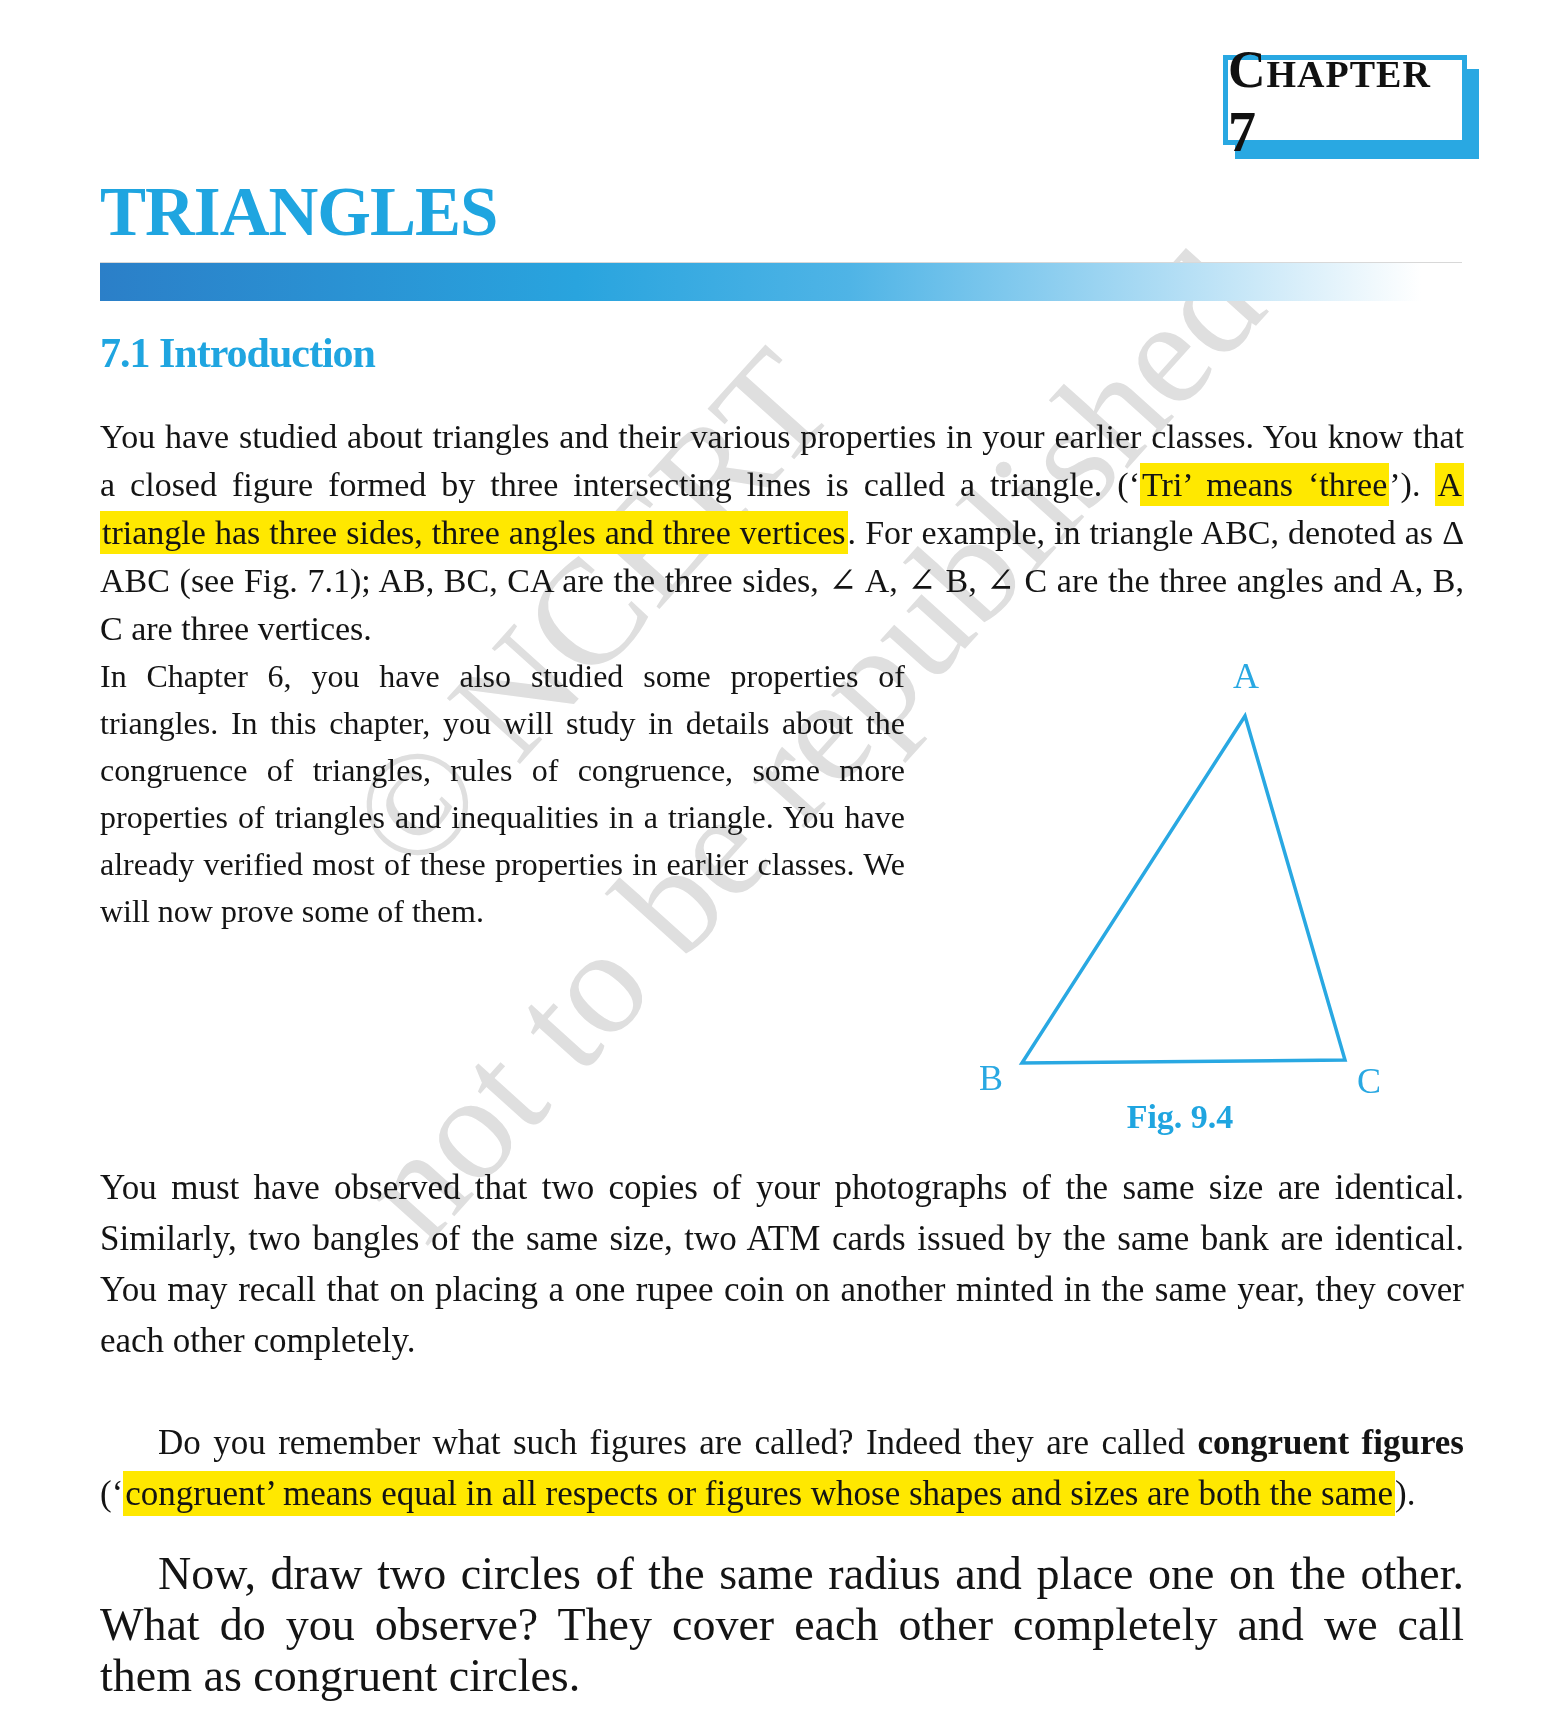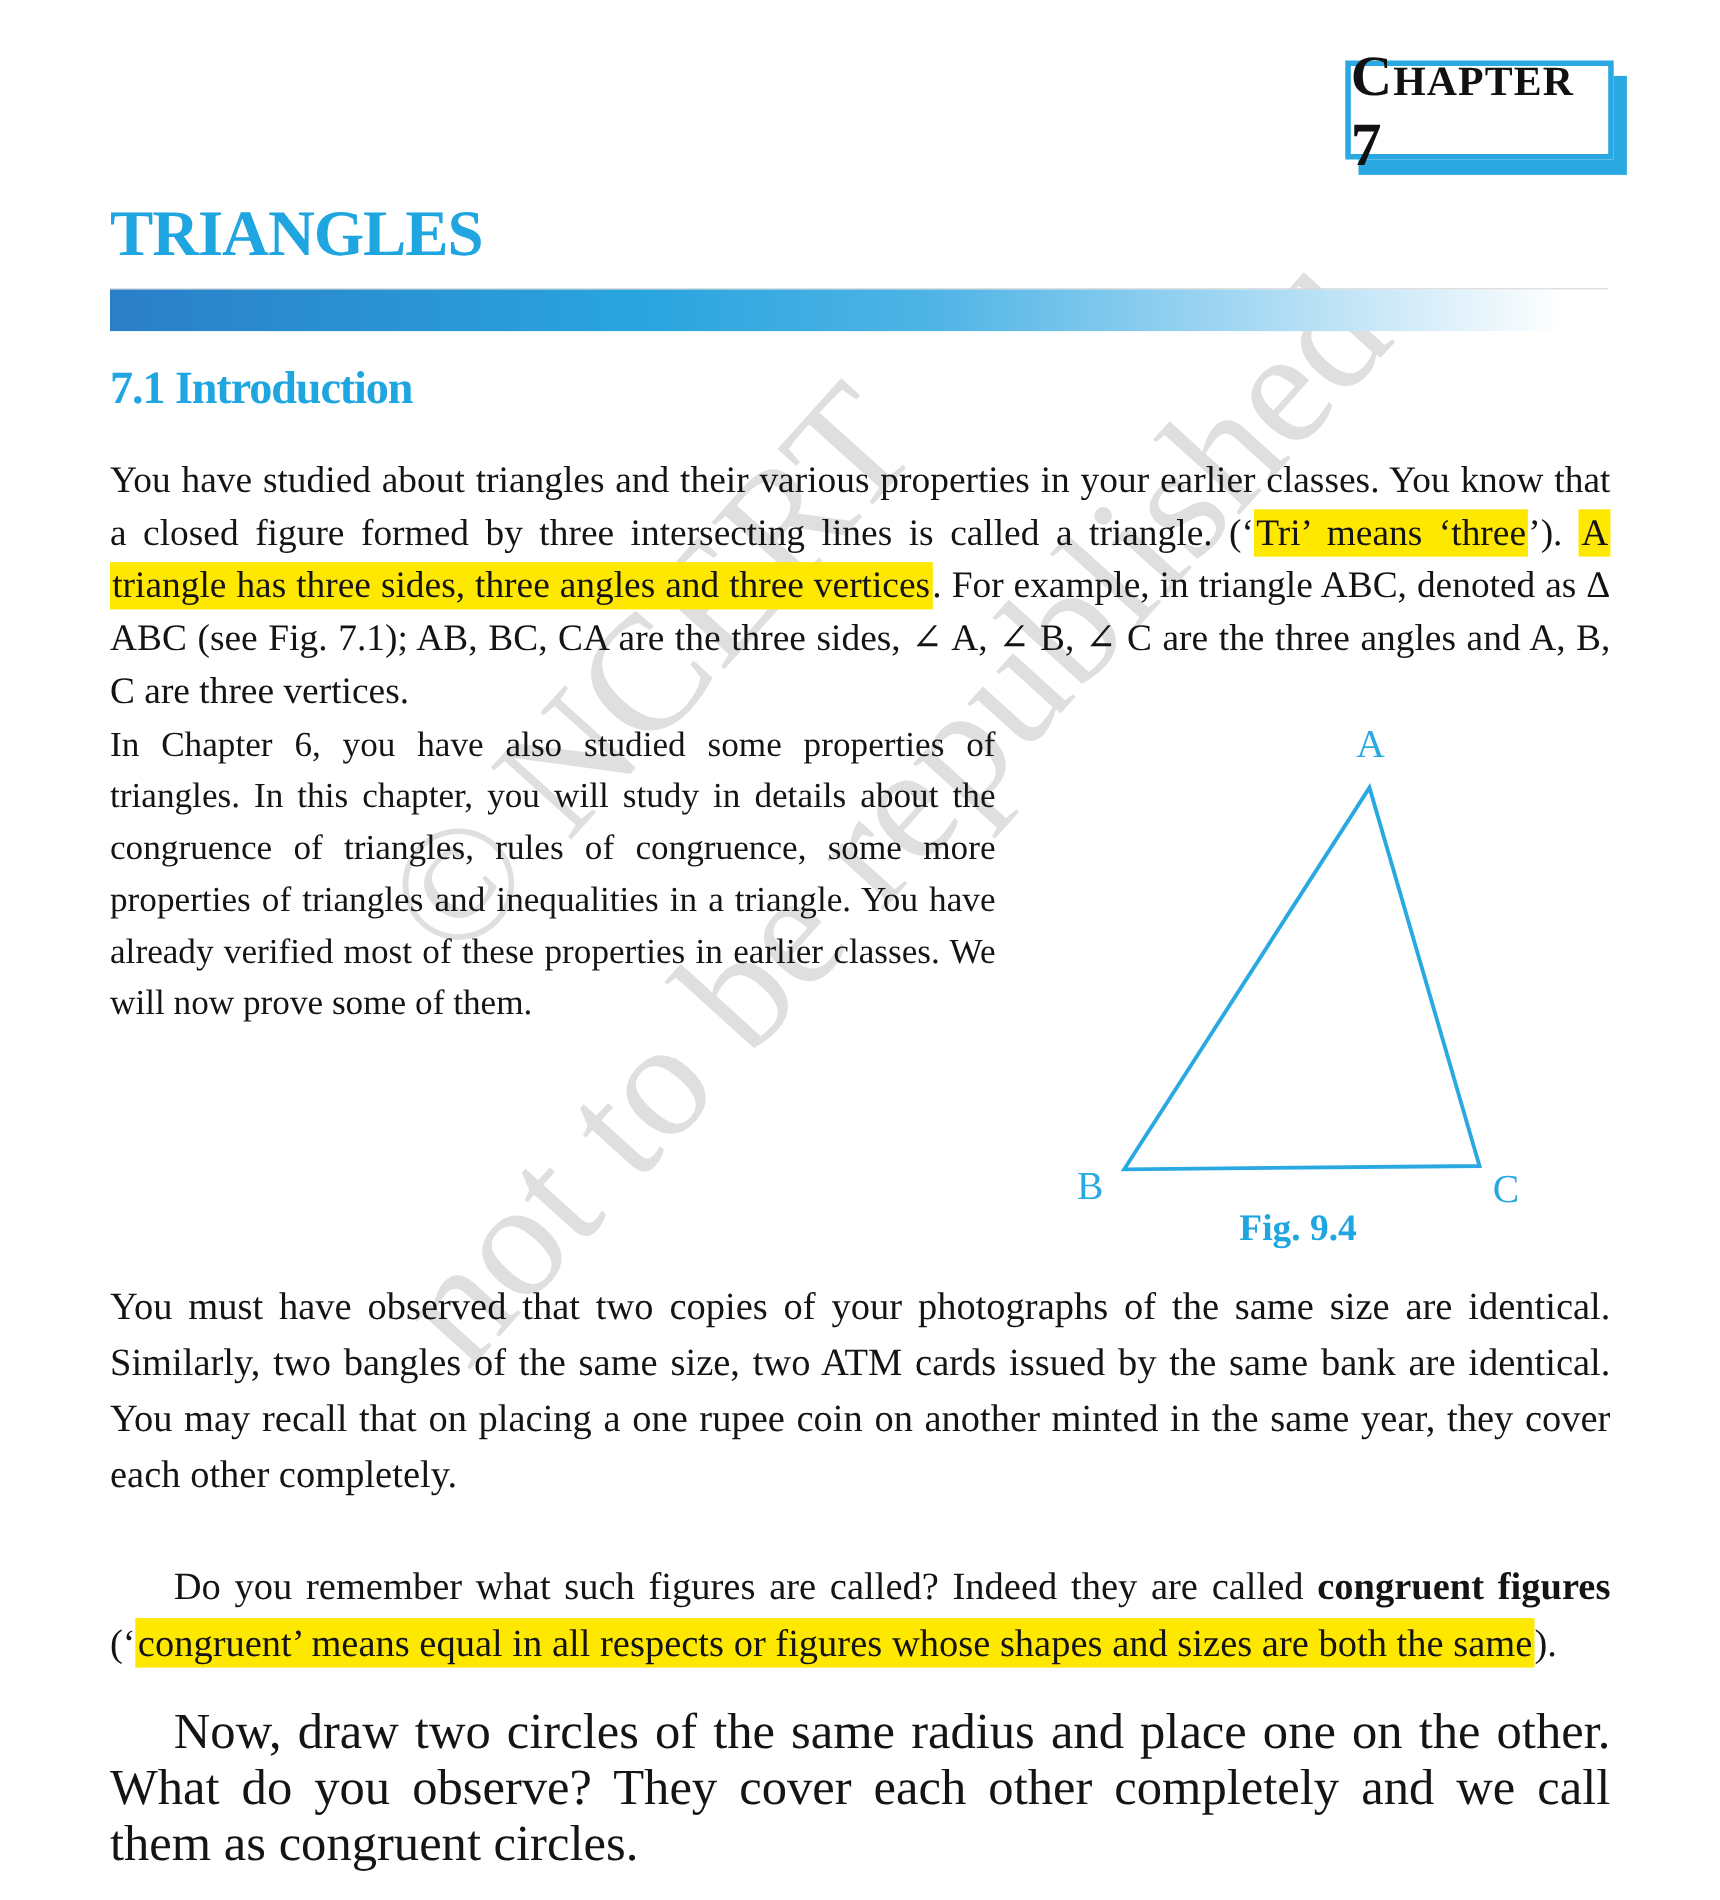--- a/index.html
+++ b/index.html
@@ -52,21 +52,21 @@
     justify-content: center;
   }
   .chapter-badge .cap { font-size: 52px; font-weight: bold; letter-spacing: 1px; }
   .chapter-badge .sc  { font-size: 38px; font-weight: bold; letter-spacing: 1px; }
   .chapter-badge .num { font-size: 56px; font-weight: bold; }
 
   
   .page-title {
     position: absolute;
     left: 100px; top: 184px;
-    font-size: 59px;
+    font-size: 69px;
     line-height: 56px;
     font-weight: bold;
     letter-spacing: -1px;
     color: #1FA5E0;
   }
   .rule {
     position: absolute;
     left: 100px; top: 262px;
     width: 1362px; height: 38px;
     border-top: 1px solid #d8d8d8;

